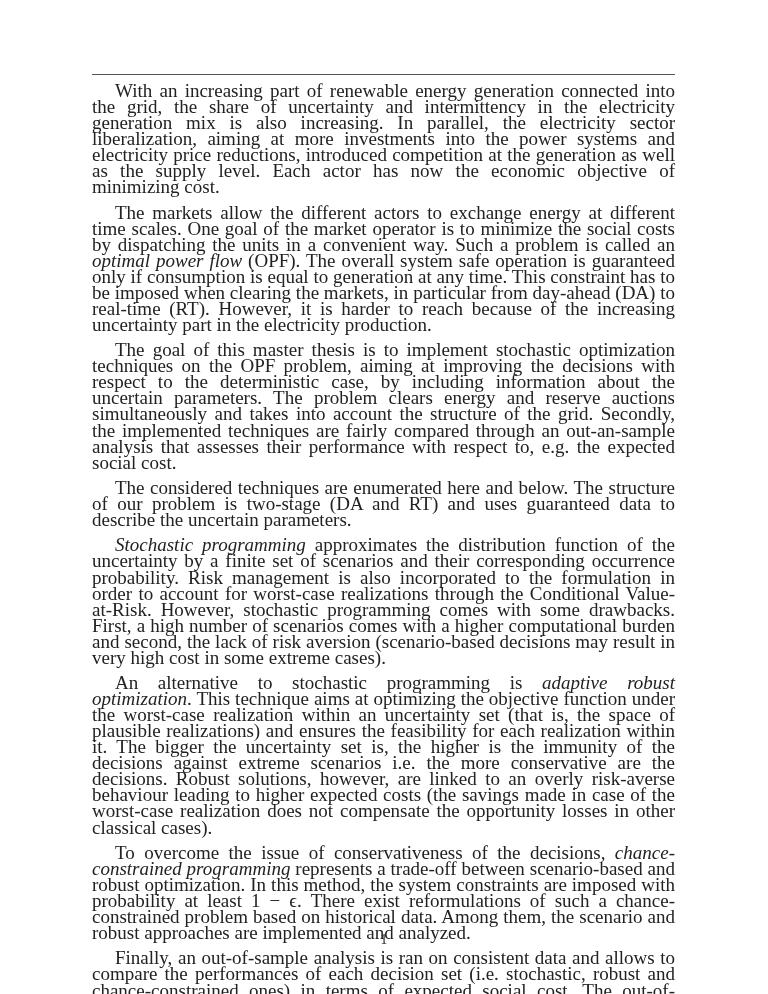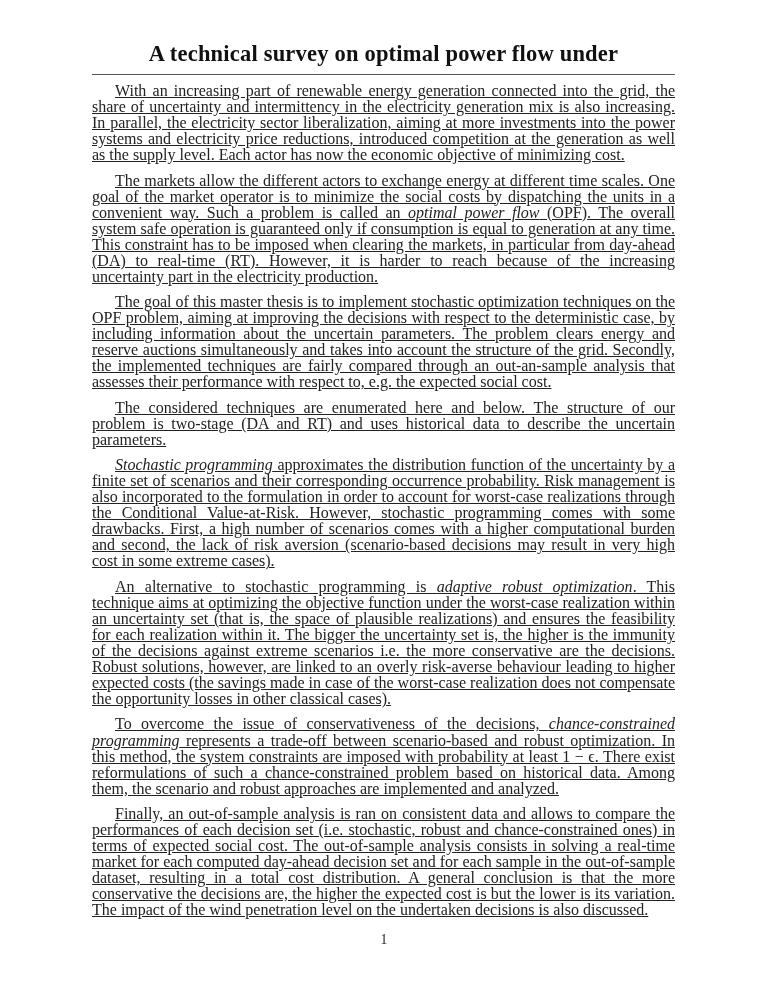--- a/index.html
+++ b/index.html
@@ -35,61 +35,60 @@
       height: 0;
       border-top: 1px solid #555;
     }
     .abstract {
       margin-top: 8px;
     }
     .para {
       margin: 0 0 9.3px 0;
       text-indent: 23px;
       text-align: justify;
-      font-size: 16px;
+      font-size: 19px;
       line-height: 16.05px;
       color: #222;
       hyphens: manual;
-      text-decoration: underline;
     }
     .para em {
       font-style: italic;
     }
     .page-number {
       position: absolute;
       left: 0;
       width: 768px;
       top: 932px;
       text-align: center;
       font-size: 13.6px;
       line-height: 16px;
       color: #222;
     }
   </style>
 </head>
 <body>
 
 <div class="page">
   <h1 class="title">
-    <span>A technical survey on optimal power flow under</span><br>
+    <br>
   </h1>
   <div class="rule"></div>
 
   <div class="abstract">
     <p class="para">
       <span>With an increasing part of renewable energy generation connected into the grid, the share of uncertainty and intermittency in the electricity generation mix is also increasing. In parallel, the electricity sector liberalization, aiming at more investments into the power systems and electricity price reductions, introduced competition at the generation as well as the supply level. Each actor has now the economic objective of minimizing cost.</span>
     </p>
     <p class="para">
       <span>The markets allow the different actors to exchange energy at different time scales. One goal of the market operator is to minimize the social costs by dispatching the units in a convenient way. Such a problem is called an </span><em>optimal power flow</em><span> (OPF). The overall system safe operation is guaranteed only if consumption is equal to generation at any time. This constraint has to be imposed when clearing the markets, in particular from day-ahead (DA) to real-time (RT). However, it is harder to reach because of the increasing uncertainty part in the electricity production.</span>
     </p>
     <p class="para">
       <span>The goal of this master thesis is to implement stochastic optimization techniques on the OPF problem, aiming at improving the decisions with respect to the deterministic case, by including information about the uncertain parameters. The problem clears energy and reserve auctions simultaneously and takes into account the structure of the grid. Secondly, the imple­mented techniques are fairly compared through an out-an-sample analysis that assesses their performance with respect to, e.g. the expected social cost.</span>
     </p>
     <p class="para">
-      <span>The considered techniques are enumerated here and below. The structure of our problem is two-stage (DA and RT) and uses historical data to describe the uncertain parameters.</span>
+      <span>The considered techniques are enumerated here and below. The structure of our problem is two-stage (DA and RT) and uses guaranteed data to describe the uncertain parameters.</span>
     </p>
     <p class="para">
       <em>Stochastic programming</em><span> approximates the distribution function of the uncertainty by a fi­nite set of scenarios and their corresponding occurrence probability. Risk management is also incorporated to the formulation in order to account for worst-case realizations through the Con­ditional Value-at-Risk. However, stochastic programming comes with some drawbacks. First, a high number of scenarios comes with a higher computational burden and second, the lack of risk aversion (scenario-based decisions may result in very high cost in some extreme cases).</span>
     </p>
     <p class="para">
       <span>An alternative to stochastic programming is </span><em>adaptive robust optimization</em><span>. This technique aims at optimizing the objective function under the worst-case realization within an uncertainty set (that is, the space of plausible realizations) and ensures the feasibility for each realization within it. The bigger the uncertainty set is, the higher is the immunity of the decisions against extreme scenarios i.e. the more conservative are the decisions. Robust solutions, however, are linked to an overly risk-averse behaviour leading to higher expected costs (the savings made in case of the worst-case realization does not compensate the opportunity losses in other classical cases).</span>
     </p>
     <p class="para">
       <span>To overcome the issue of conservativeness of the decisions, </span><em>chance-constrained programming</em><span> represents a trade-off between scenario-based and robust optimization. In this method, the system constraints are imposed with probability at least 1 − ϵ. There exist reformulations of such a chance-constrained problem based on historical data. Among them, the scenario and robust approaches are implemented and analyzed.</span>
     </p>

